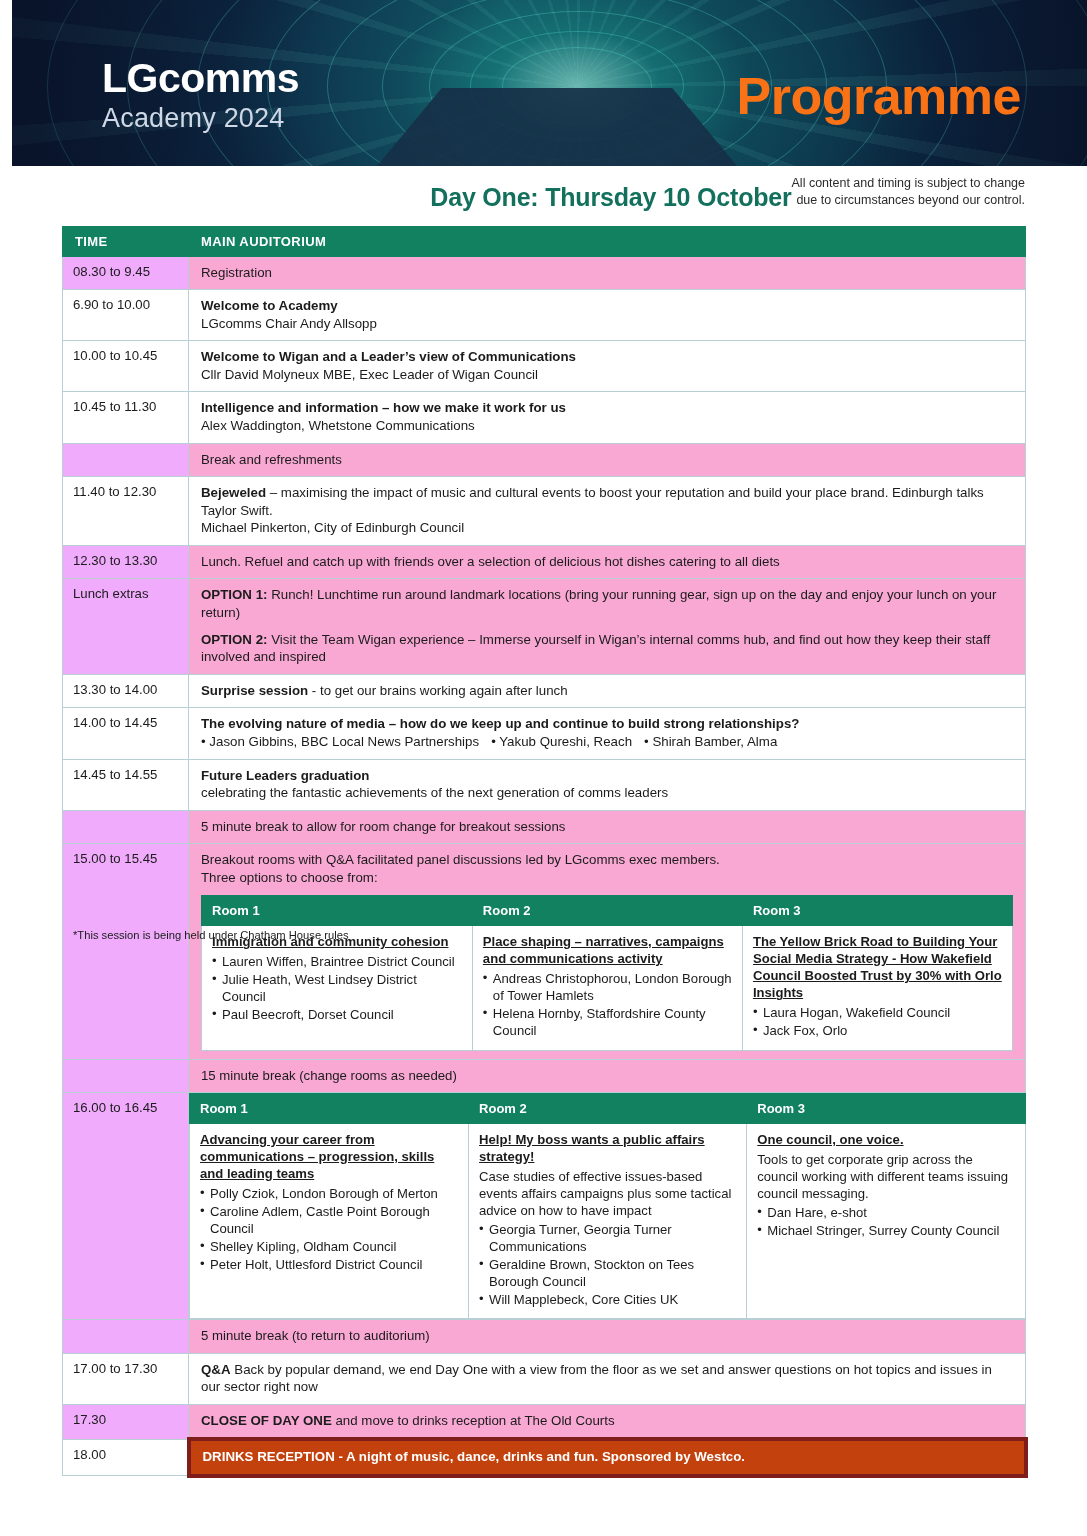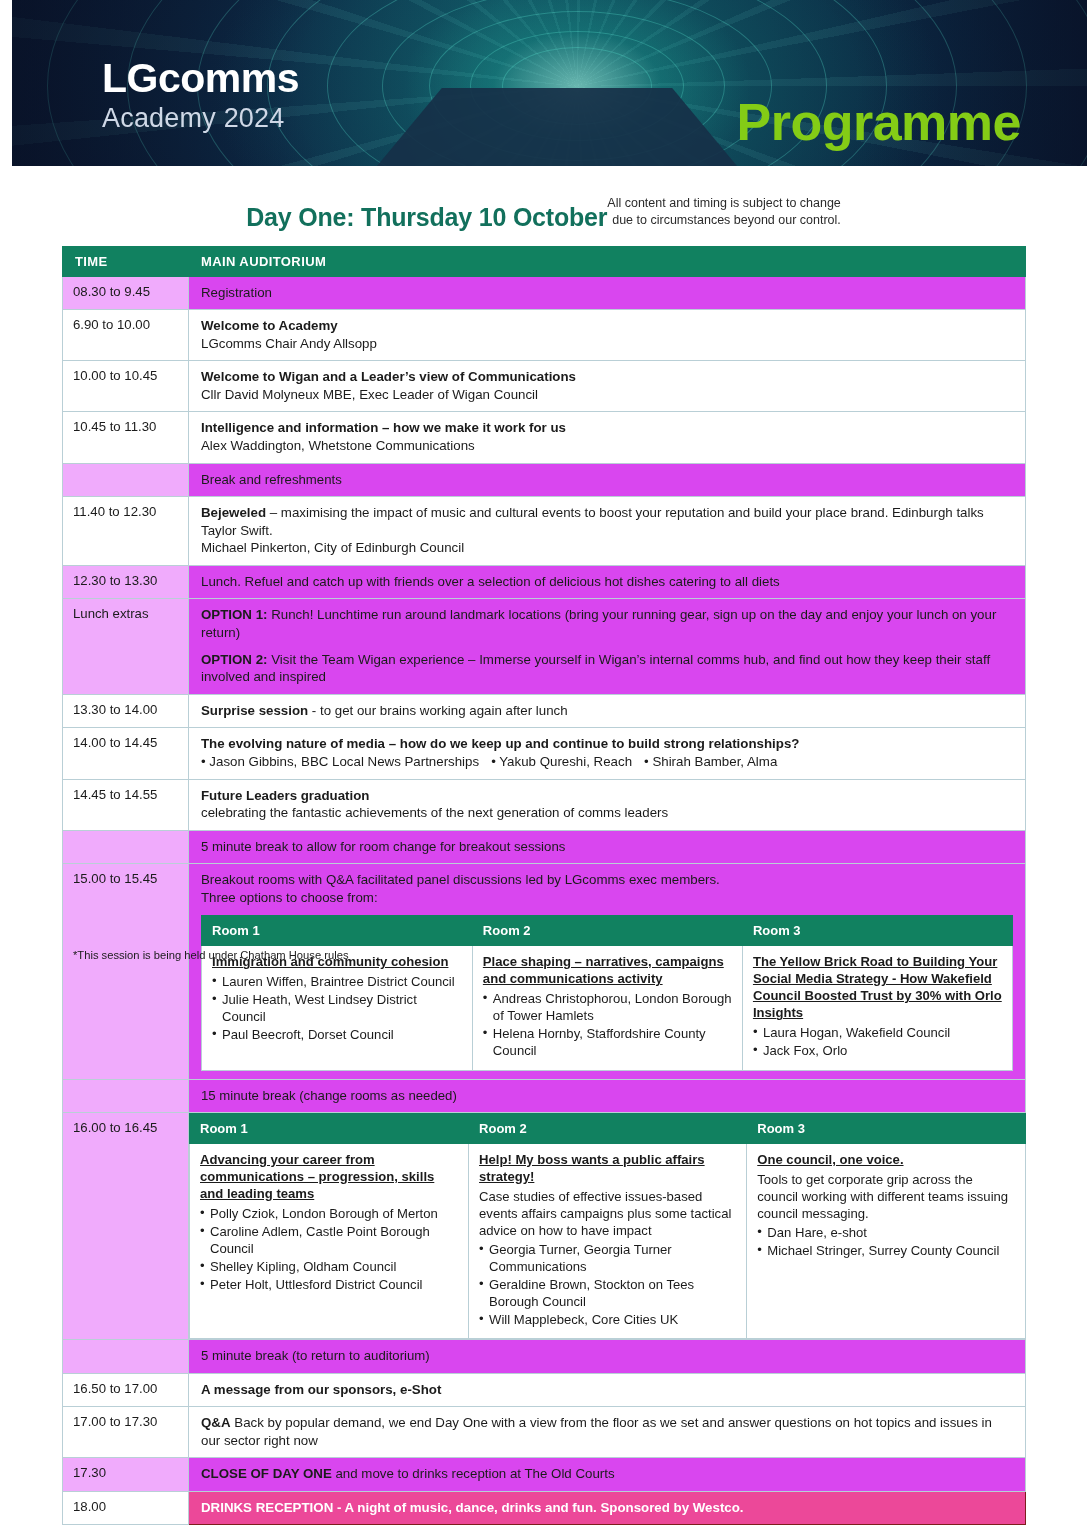--- a/index.html
+++ b/index.html
@@ -80,36 +80,36 @@
   }
   .logo .ac {
     font-size: 27px;
     font-weight: normal;
     color: #cfd8e6;
     margin-top: 6px;
     letter-spacing: 0.2px;
   }
   .prog-title {
     position:absolute;
-    right: 78px; top: 92px;
-    color: #84cc16;
+    right: 78px; top: 66px;
+    color: #f97316;
     font-size: 52px;
     font-weight: bold;
     letter-spacing: -0.5px;
     z-index: 5;
   }
 
   
   .page { padding: 0 62px; }
 
   .subhead-row {
     display:flex;
     align-items: flex-end;
-    justify-content: center;
-    margin-top: 29px;
+    justify-content: flex-end;
+    margin-top: 9px;
     margin-bottom: 14px;
   }
   .day-title {
     font-size: 25px;
     font-weight: bold;
     color: #12705c;
     letter-spacing: -0.2px;
   }
   .disclaimer {
     font-size: 12.5px;
@@ -148,21 +148,21 @@
     border: 1px solid #b9cfd6;
     background: #ffffff;
     white-space: nowrap;
   }
   td.cell {
     padding: 7px 12px 8px 12px;
     border: 1px solid #b9cfd6;
     background: #ffffff;
     line-height: 1.32;
   }
-  tr.tint td { background: #d946ef; }
+  tr.tint td { background: #f9a8d4; }
   tr.tint td.time { background: #f0abfc; }
   .b { font-weight: bold; }
   .note {
     font-size: 11.2px;
     line-height: 1.3;
     color: #1b1b1b;
     margin-top: 62px;
   }
 
   
@@ -205,24 +205,24 @@
     content: "\2022";
     position: absolute;
     left: 0;
     top: -1px;
   }
   .opt-p { margin: 0 0 9px 0; line-height:1.33; }
   .opt-p:last-child { margin-bottom: 0; }
   .flat-list { line-height: 1.33; }
   .dot-sep { padding: 0 6px; }
   tr.final td {
-    background: #ec4899;
+    background: #c2410c;
     color: #ffffff;
     font-weight: bold;
-    border: 1px solid #7f1d1d;
+    border: 4px solid #7f1d1d;
   }
   tr.final td.time {
     background: #ffffff;
     color: #1b1b1b;
     font-weight: normal;
     border: 1px solid #b9cfd6;
   }
   .brk td { font-size: 13.2px; }
 </style>
 </head>
@@ -459,24 +459,20 @@
             </tbody>
           </table>
         </td>
       </tr>
 
       <tr class="tint brk">
         <td class="time"></td>
         <td class="cell">5 minute break (to return to auditorium)</td>
       </tr>
 
-      <tr>
-        <td class="time">16.50 to 17.00</td>
-        <td class="cell b">A message from our sponsors, e-Shot</td>
-      </tr>
 
       <tr>
         <td class="time">17.00 to 17.30</td>
         <td class="cell">
           <span class="b">Q&amp;A</span><span> Back by popular demand, we end Day One with a view from the floor as we set and answer questions on hot topics and issues in our sector right now</span>
         </td>
       </tr>
 
       <tr class="tint">
         <td class="time">17.30</td>

